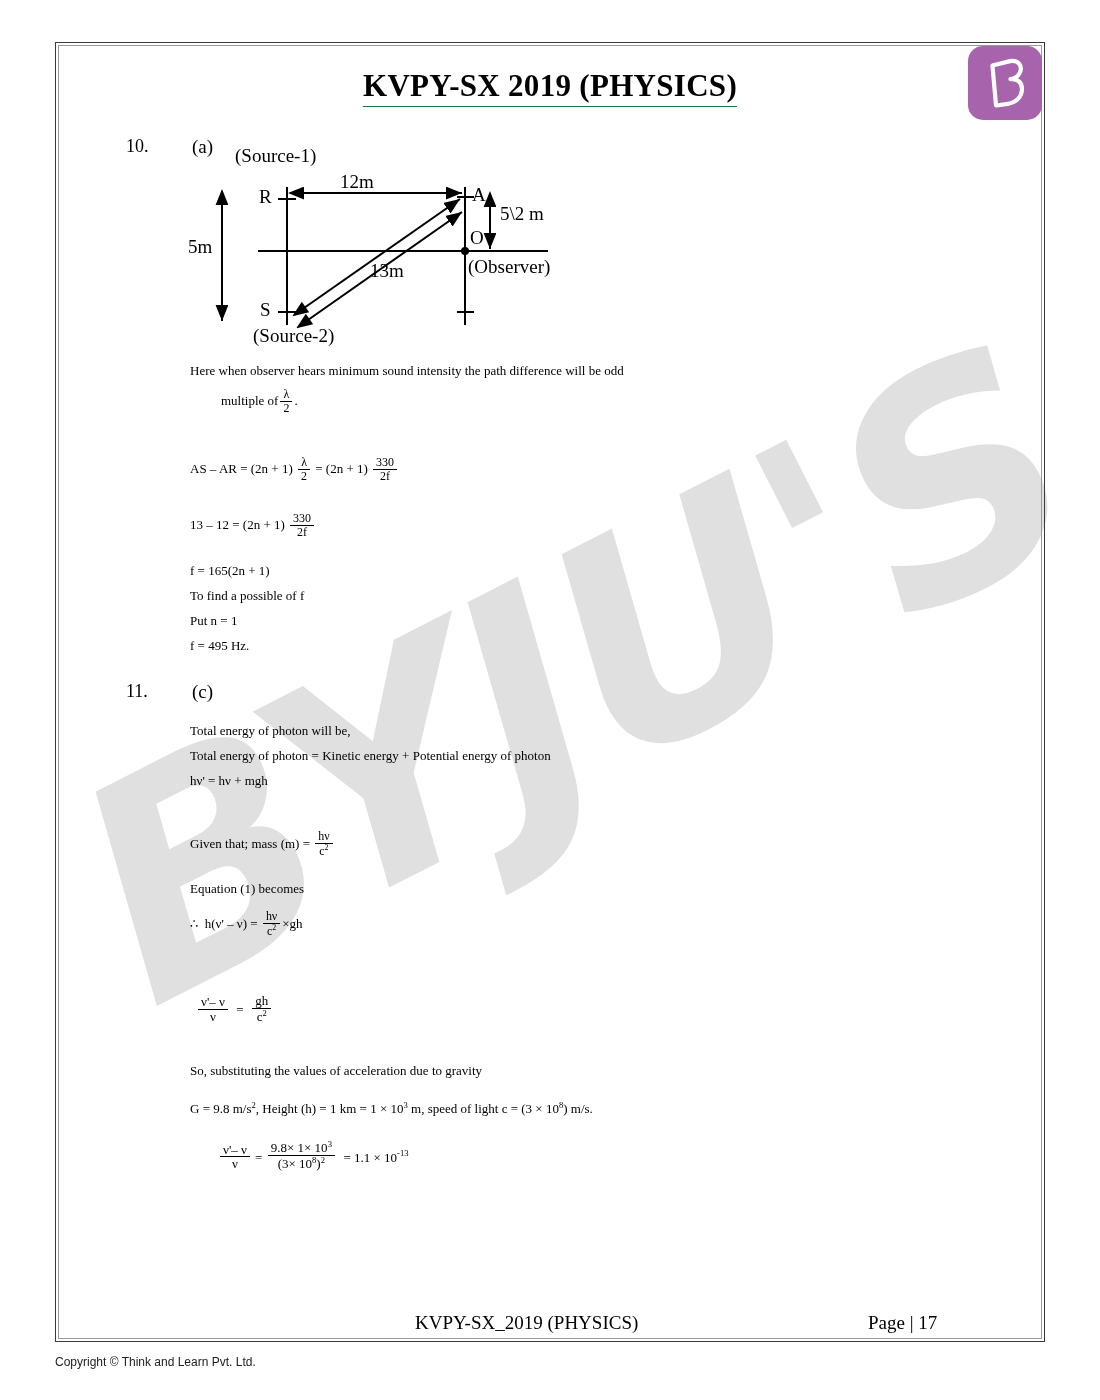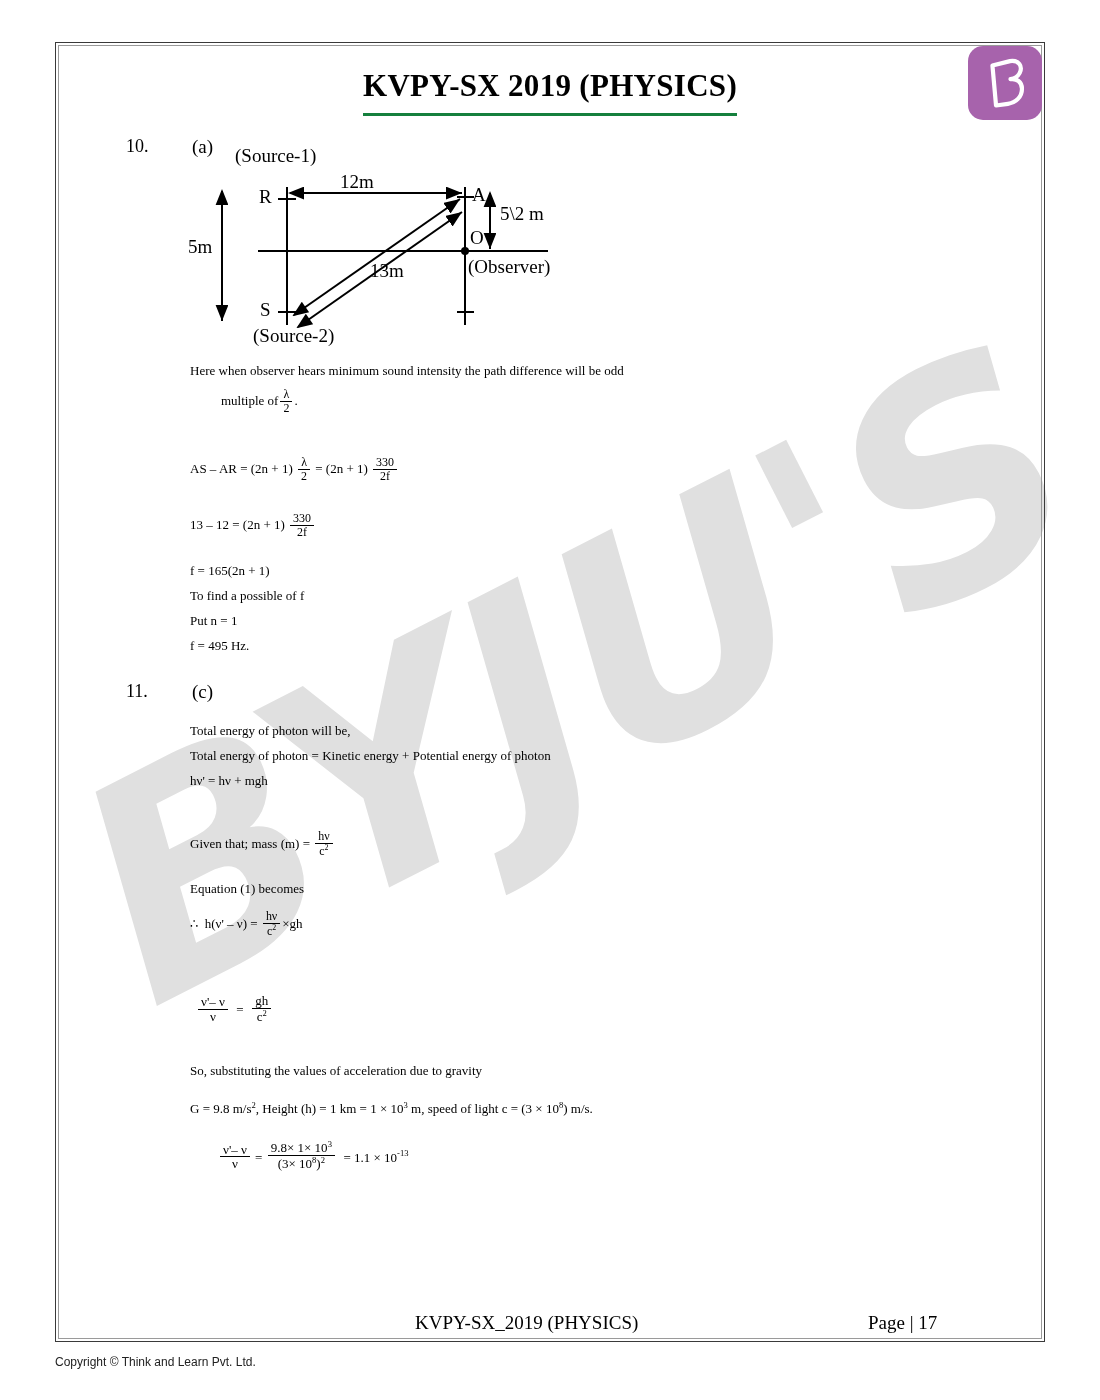--- a/index.html
+++ b/index.html
@@ -76,22 +76,22 @@
     position: absolute;
     left: 0;
     top: 68px;
     width: 1100px;
     text-align: center;
     font-size: 31px;
     font-weight: bold;
     letter-spacing: 0.3px;
   }
   #doc-title span {
-    border-bottom: 3px solid #15803d;
-    padding-bottom: 10px;
+    border-bottom: 1px solid #15803d;
+    padding-bottom: 3px;
   }
 
   
   #logo {
     position: absolute;
     left: 968px;
     top: 46px;
     width: 74px;
     height: 74px;
     background: #a763ac;

